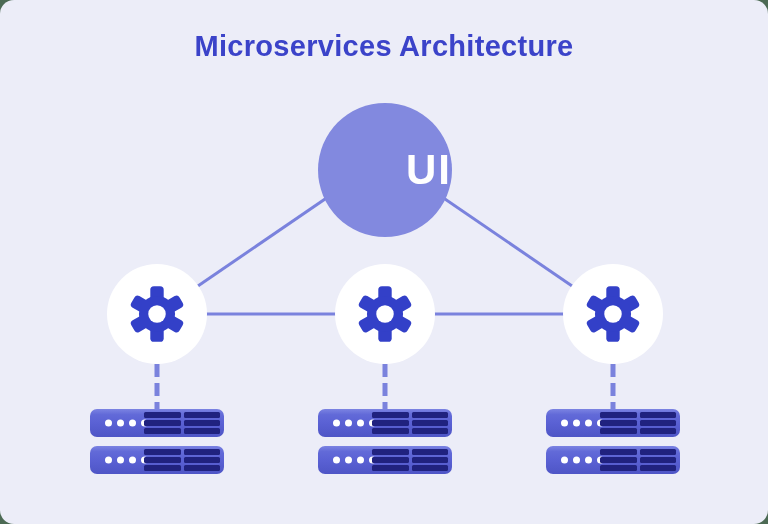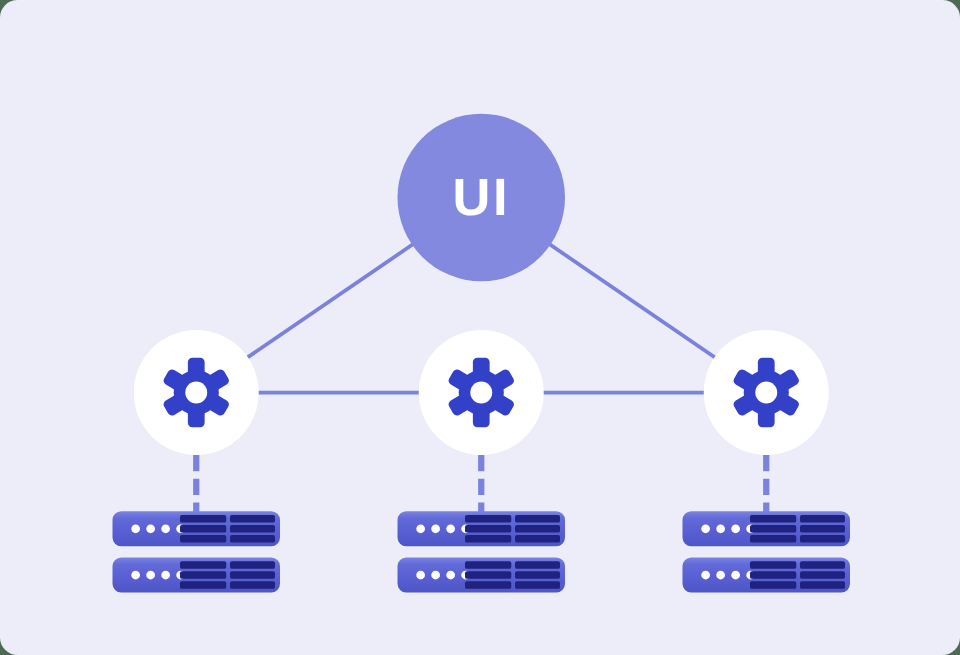--- a/index.html
+++ b/index.html
@@ -48,25 +48,25 @@
     fill:none;
   }
   .dashed-line{
     stroke:var(--connector);
     stroke-width:5;
     stroke-dasharray:13 6;
     fill:none;
   }
   .ui-node{
     position:absolute;
-    left:318px;top:91px;
+    left:318px;top:103px;
     width:134px;height:134px;
     border-radius:50%;
     background:var(--ui-circle);
-    display:flex;align-items:center;justify-content:center;
+    display:flex;align-items:center;justify-content:flex-end;
   }
   .ui-label{
     color:var(--ui-text);
     font-size:42px;
     font-weight:600;
     letter-spacing:2px;
   }
   .service-node{
     position:absolute;
     top:264px;
@@ -116,20 +116,21 @@
   }
   .slat{
     flex:1;background:var(--rack-slat);border-radius:1.5px;
   }
 </style>
 </head>
 <body>
 
 <div class="canvas">
 
+  <h1 class="title">Microservices Architecture</h1>
 
   <svg class="connectors" width="768" height="524" viewBox="0 0 768 524">
     <line class="connector-line" x1="385" y1="158" x2="157" y2="314"></line>
     <line class="connector-line" x1="385" y1="158" x2="613" y2="314"></line>
     <line class="connector-line" x1="157" y1="314" x2="613" y2="314"></line>
     <line class="dashed-line" x1="157" y1="364" x2="157" y2="410"></line>
     <line class="dashed-line" x1="385" y1="364" x2="385" y2="410"></line>
     <line class="dashed-line" x1="613" y1="364" x2="613" y2="410"></line>
   </svg>
 

